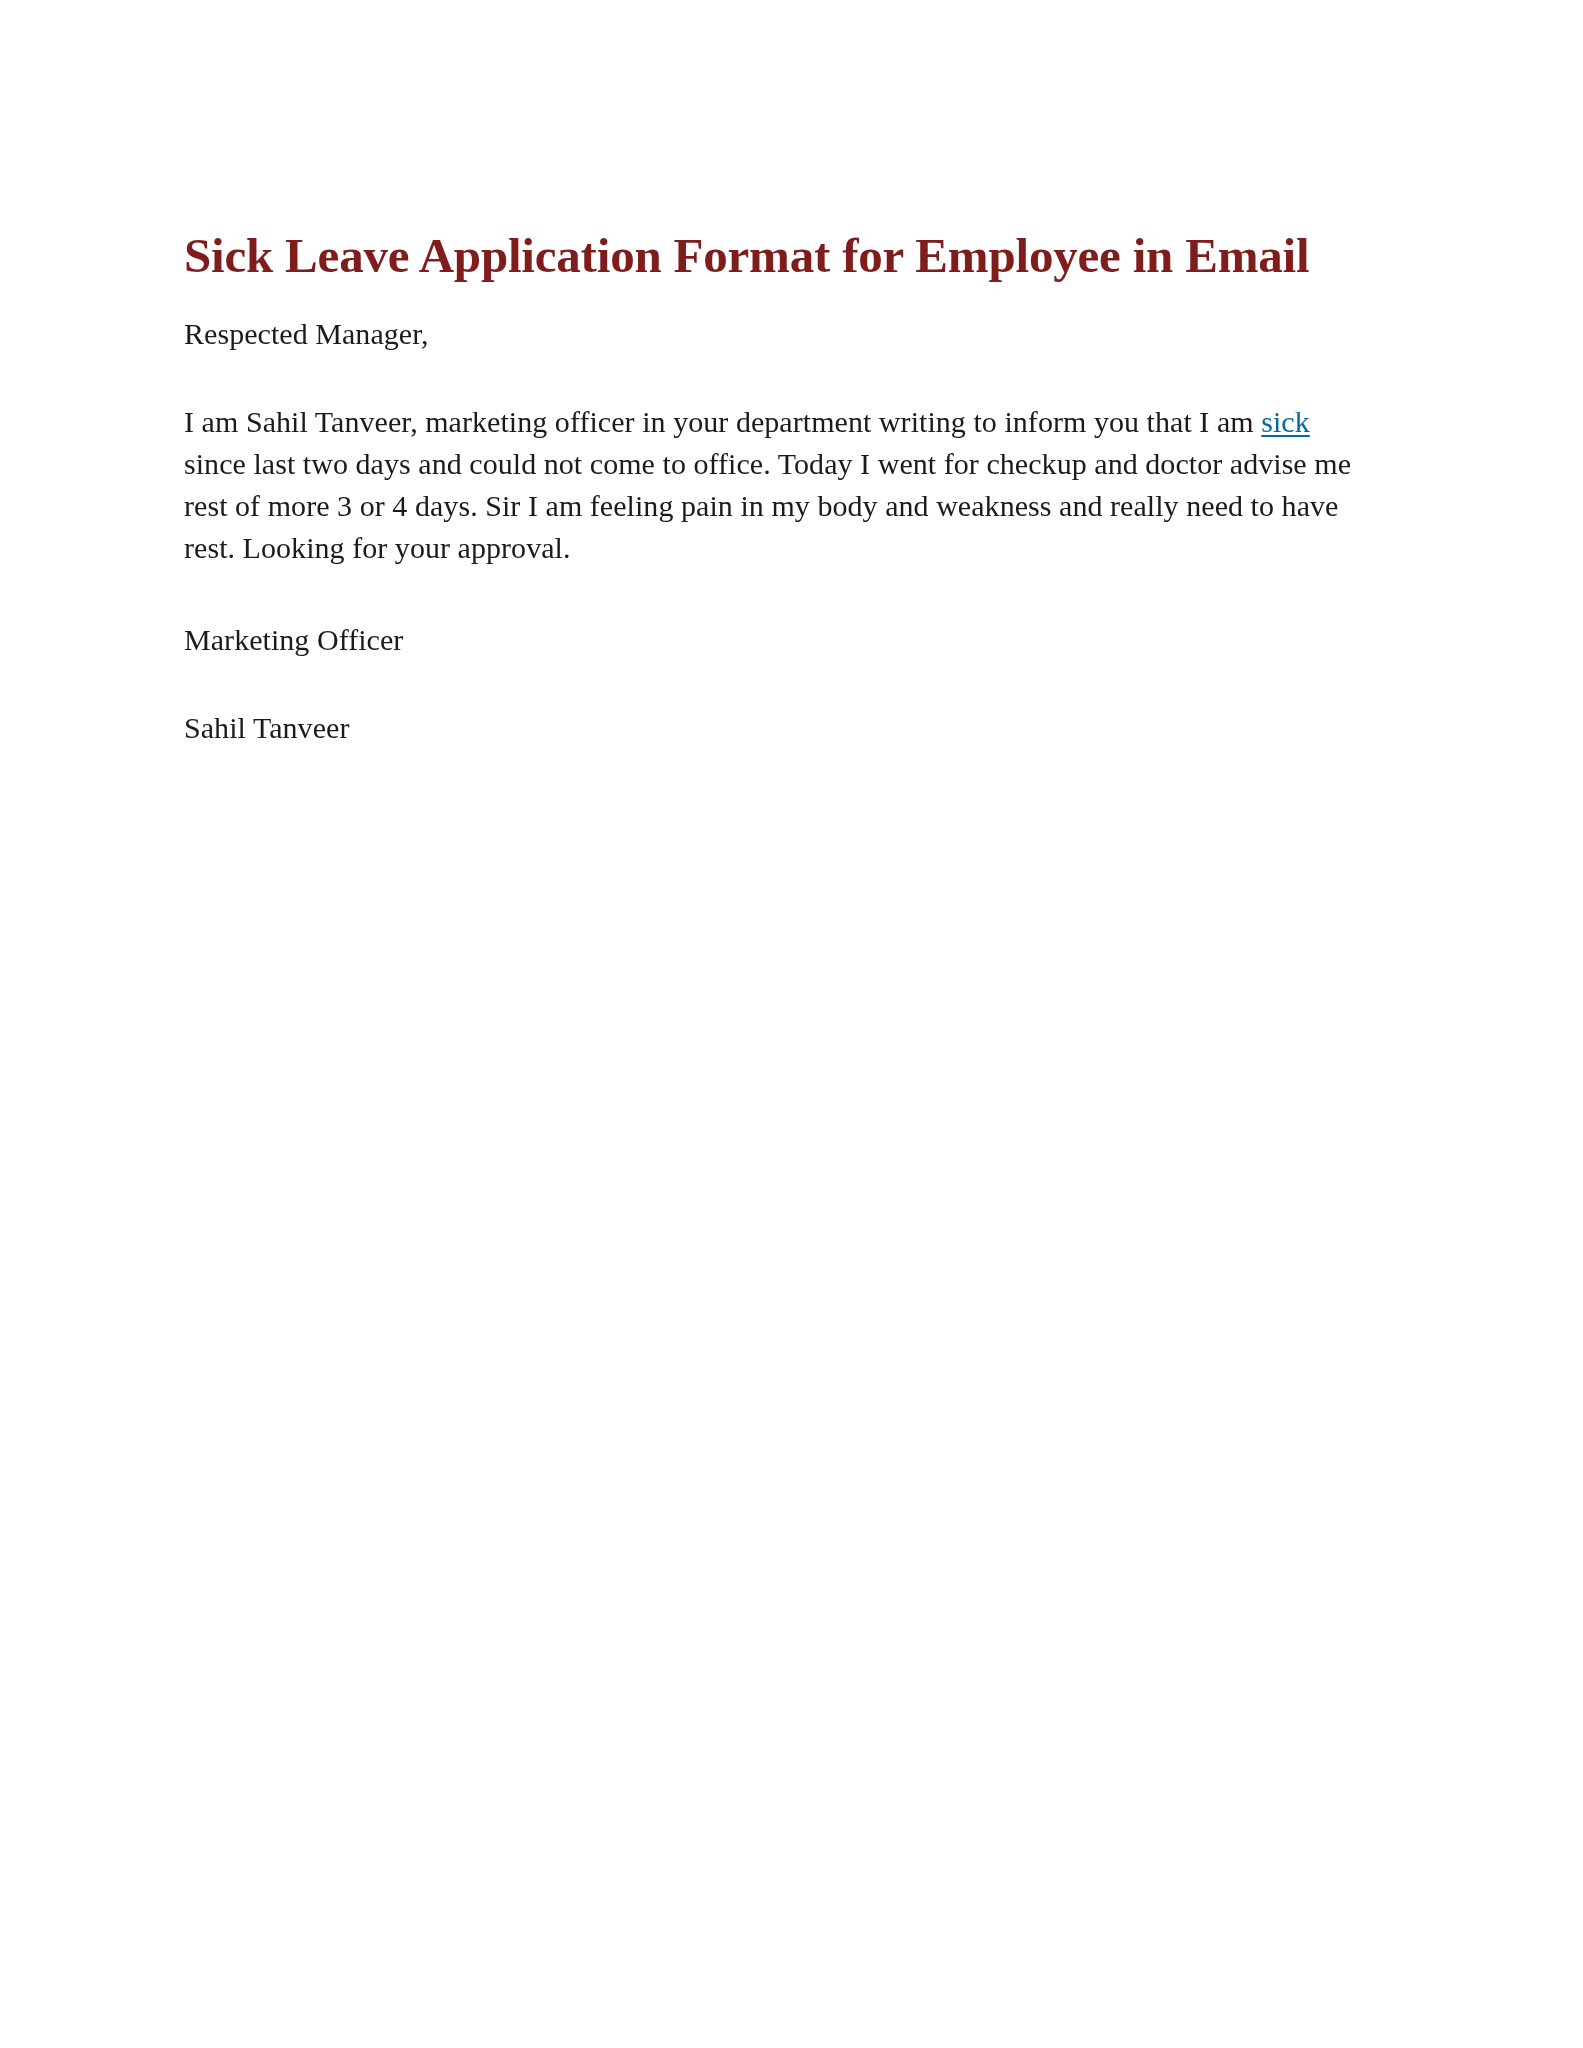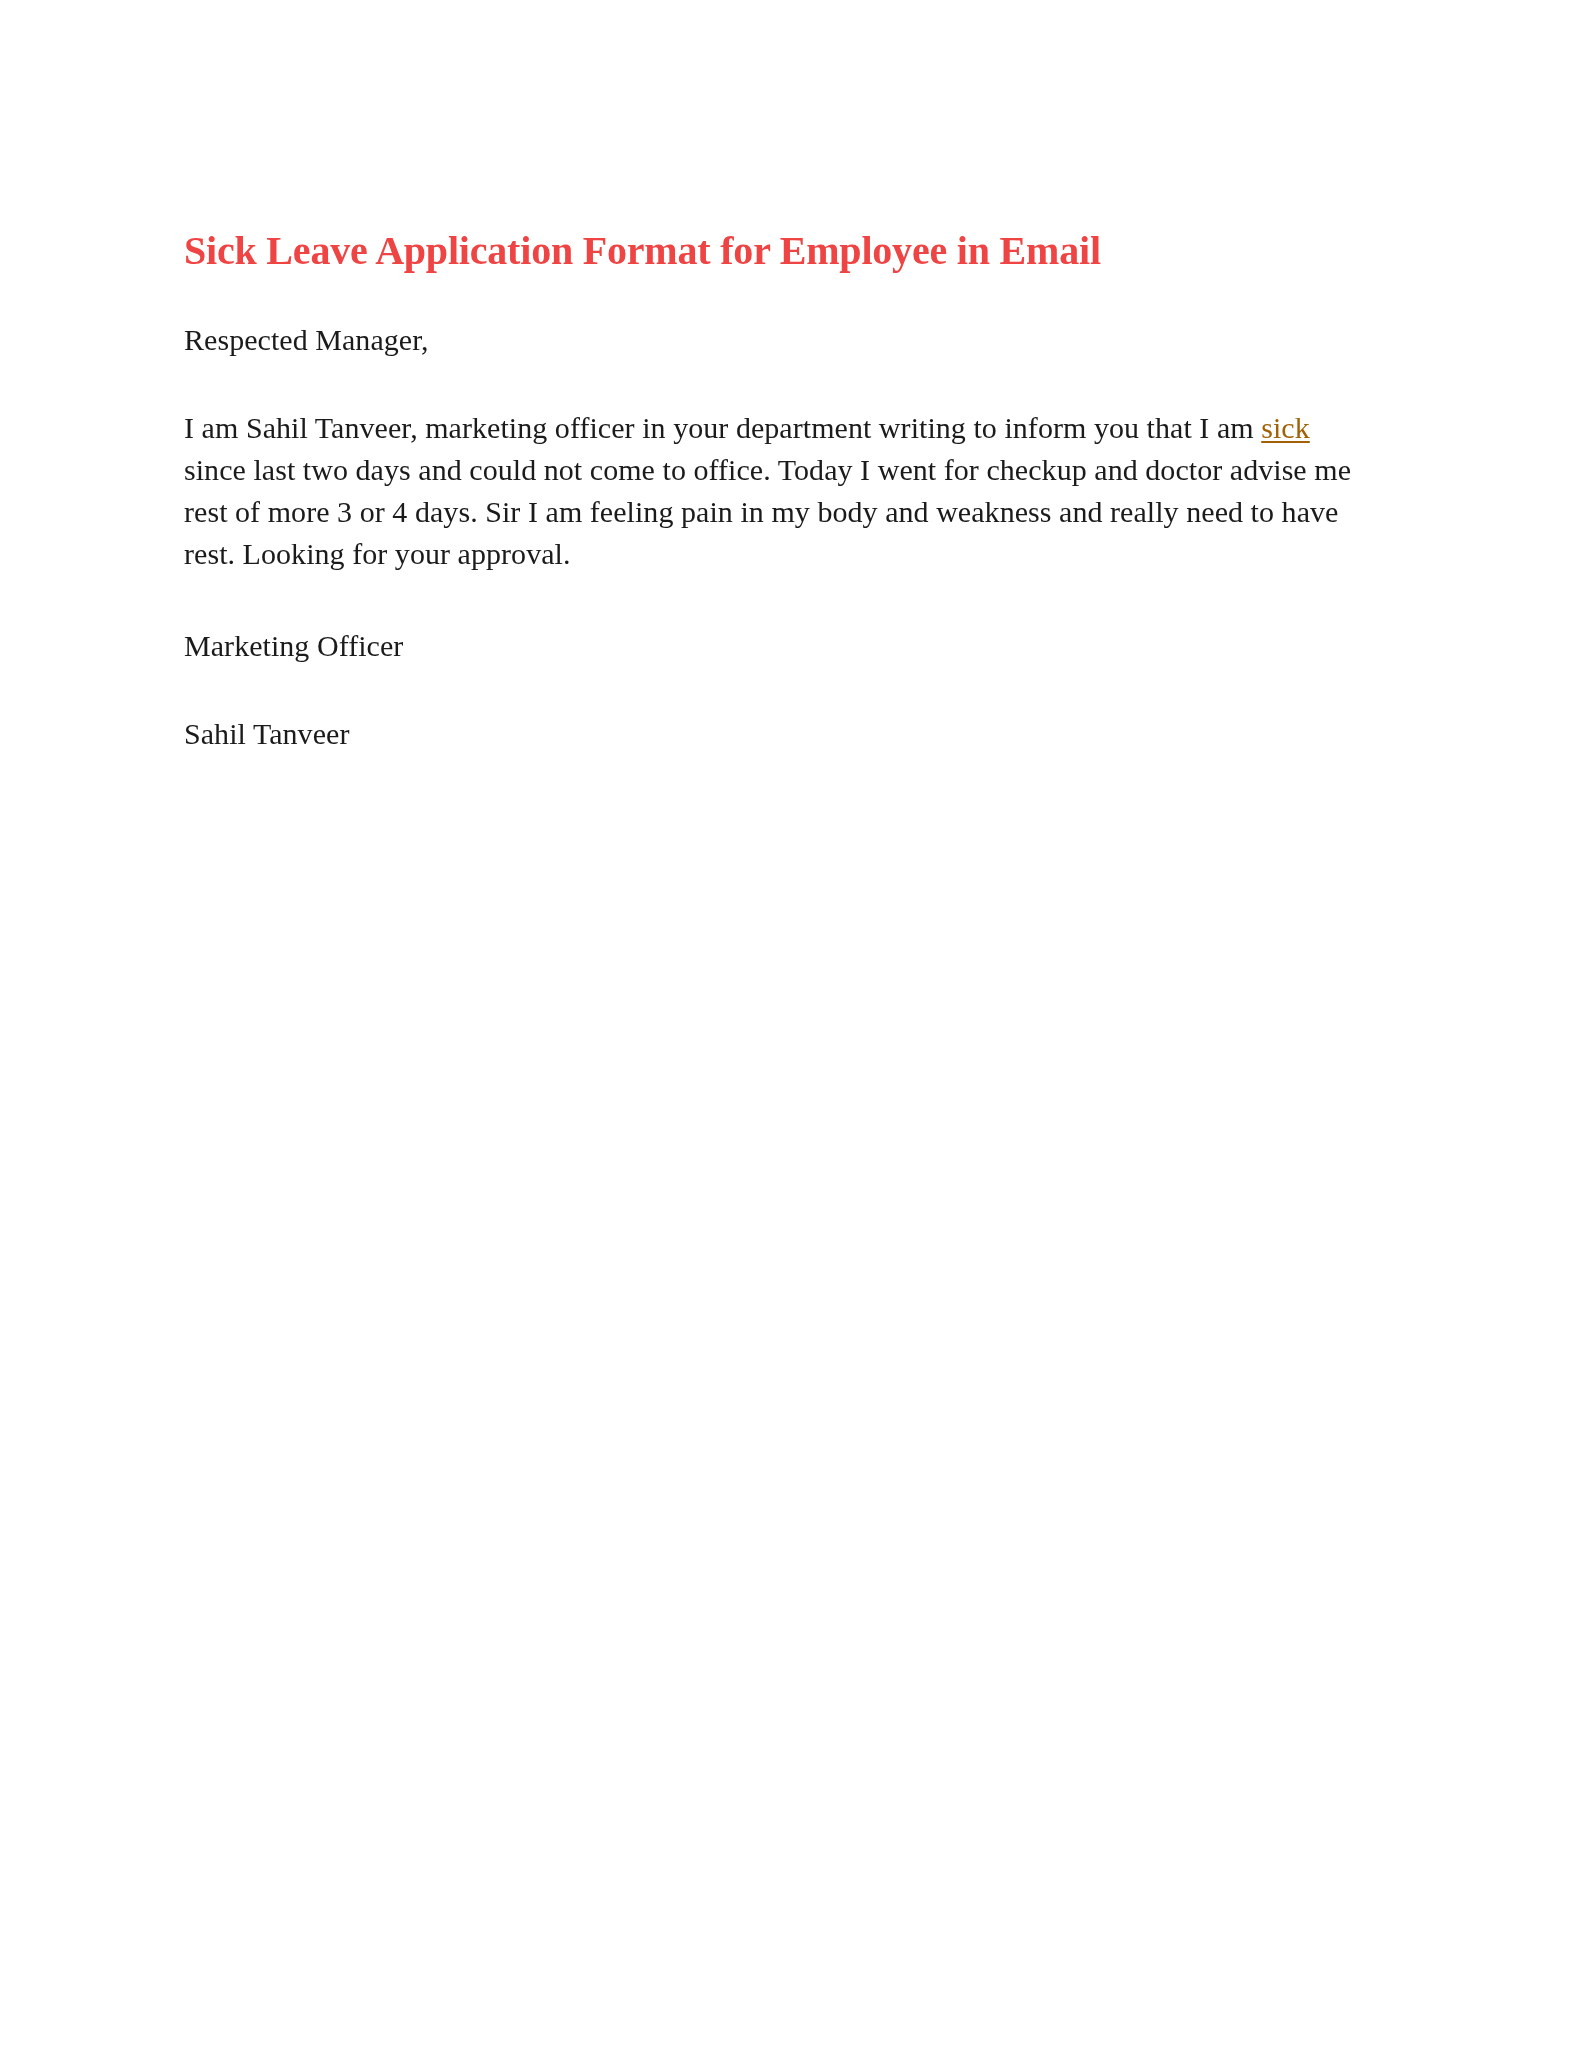--- a/index.html
+++ b/index.html
@@ -26,25 +26,25 @@
   .doc-body {
     position: absolute;
     left: 184px;
     top: 228px;
     width: 1215px;
   }
 
   .doc-title {
     font-family: "Liberation Serif", "DejaVu Serif", serif;
     font-weight: 700;
-    font-size: 40px;
+    font-size: 49px;
     line-height: 1.16;
     letter-spacing: -0.2px;
-    color: #ef4444;
-    margin: 0 0 45px 0;
+    color: #7f1d1d;
+    margin: 0 0 28px 0;
     max-width: 1180px;
     -webkit-font-smoothing: antialiased;
   }
 
   .doc-para {
     font-size: 30px;
     line-height: 1.40;
     color: #1b1b1b;
     margin: 0 0 46px 0;
     max-width: 1190px;
@@ -53,21 +53,21 @@
 
   .doc-para.tight {
     margin-bottom: 46px;
   }
 
   .doc-para.body-block {
     margin-bottom: 50px;
   }
 
   a.inline-link {
-    color: #a16207;
+    color: #0369a1;
     text-decoration: underline;
     text-underline-offset: 3px;
     text-decoration-thickness: 1.5px;
   }
 </style>
 </head>
 <body>
 
 <div class="page">
 

